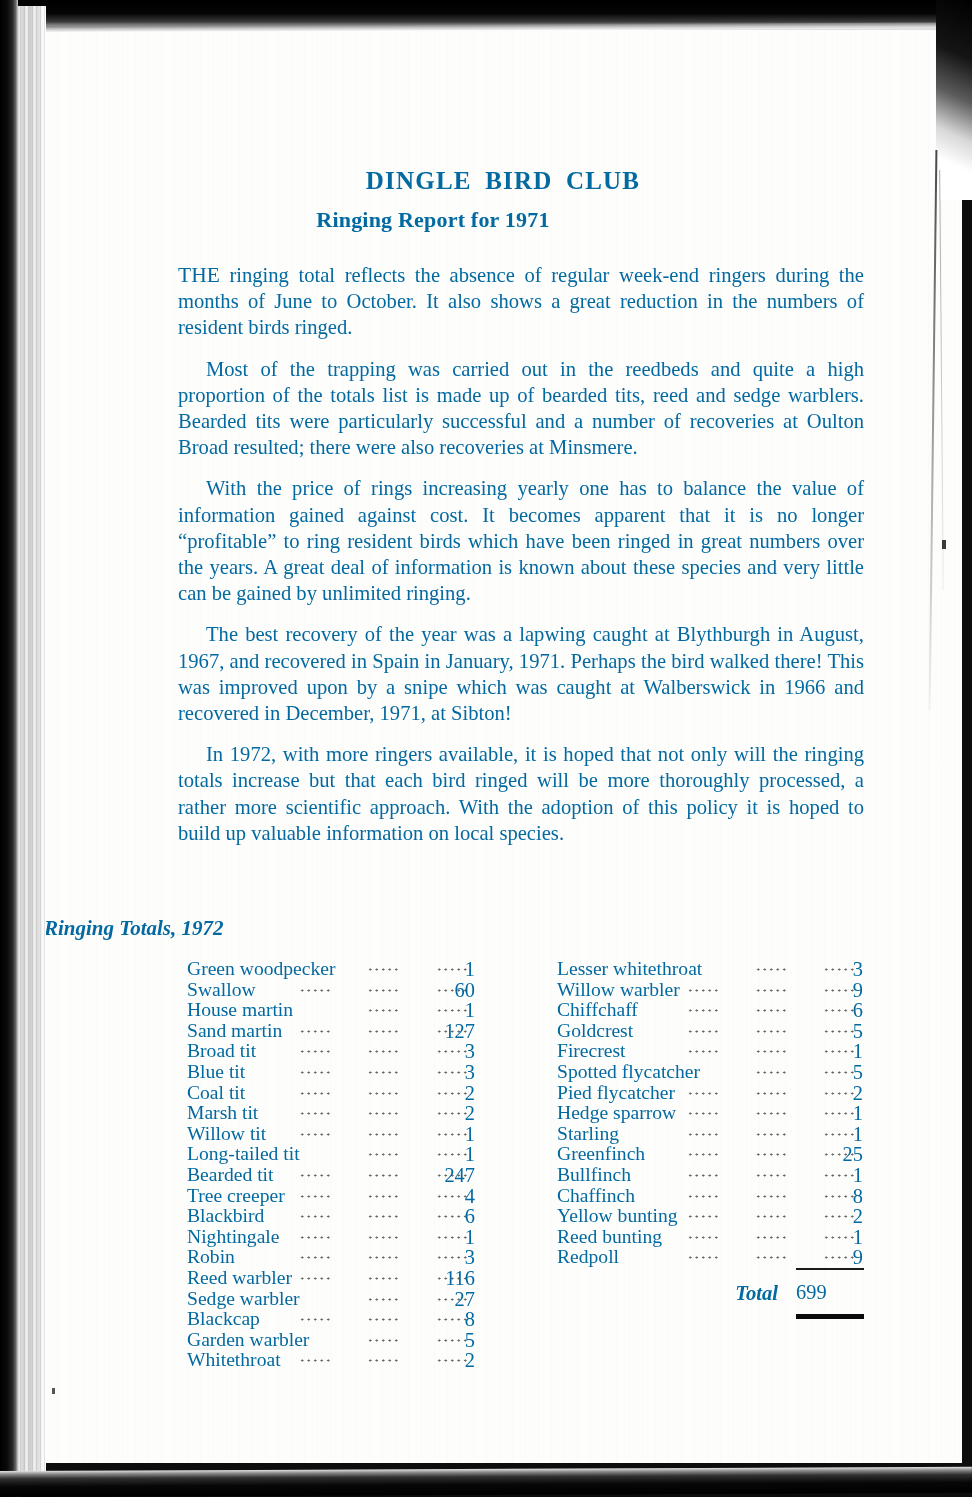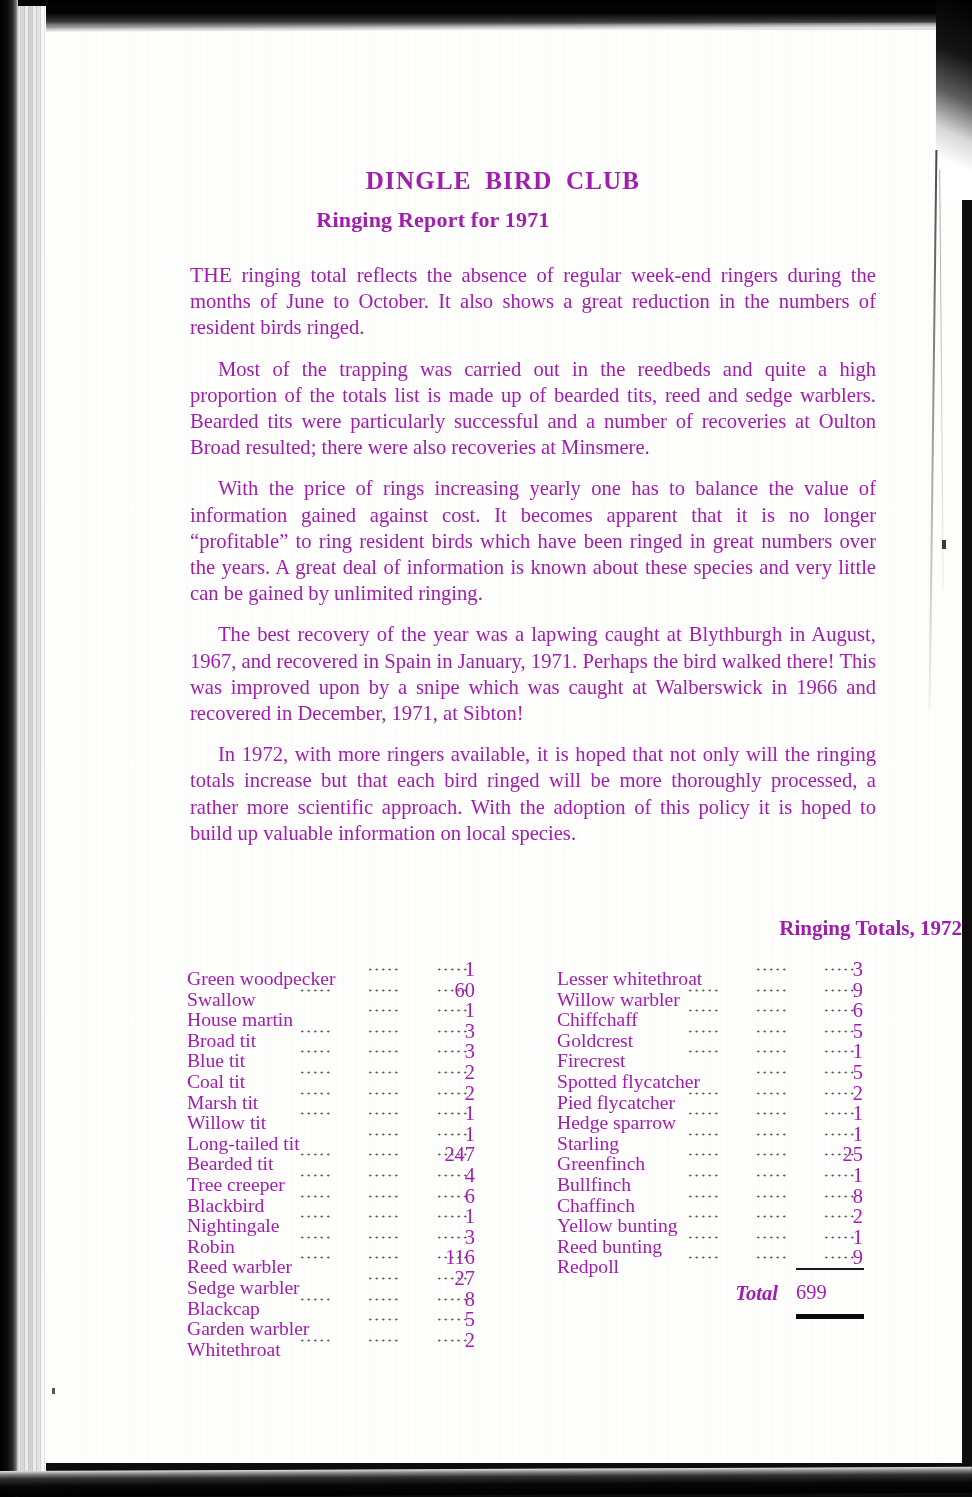--- a/index.html
+++ b/index.html
@@ -133,21 +133,21 @@
     left: 52px; top: 1388px;
     width: 3px; height: 6px;
     background: #555;
   }
 
   
   #content {
     position: absolute;
     left: 0; top: 0;
     width: 918px; height: 1441px;
-    color: #a21caf;
+    color: #0369a1;
   }
 
   .title {
     position: absolute;
     left: 0; top: 145px;
     width: 918px;
     text-align: center;
     font-size: 25px;
     font-weight: bold;
     letter-spacing: 1.2px;
@@ -181,23 +181,24 @@
   }
   .smallcaps {
     font-variant: small-caps;
     font-size: 21.5px;
   }
 
   .totals-heading {
     position: absolute;
     left: 0; top: 894px;
     width: 918px;
-    text-align: right;
+    text-align: left;
     font-size: 21px;
     font-weight: bold;
+    font-style: italic;
   }
 
   
   .col {
     position: absolute;
     top: 937px;
     font-size: 19.6px;
     line-height: 20.6px;
   }
   .col-left  { left: 143px;  width: 288px; }
@@ -206,21 +207,20 @@
   .trow {
     position: relative;
     height: 20.6px;
     white-space: nowrap;
     display: block;
   }
   .tname {
     position: absolute;
     left: 0;
     top: 0;
-    margin-top: 10px;
   }
   .tnum {
     position: absolute;
     right: 0;
     top: 0;
     text-align: right;
     font-size: 20.4px;
   }
   
   .lead {
@@ -281,21 +281,21 @@
 
   <div id="paper">
     <div id="paper-streaks"></div>
 
     <div id="content">
 
       <div class="title">DINGLE  BIRD  CLUB</div>
 
       <div class="subtitle">Ringing Report for 1971</div>
 
-      <div class="body-block" style="top:240px;margin-left:12px;">
+      <div class="body-block" style="top:240px;">
         <p class="first"><span class="smallcaps">THE</span><span> ringing total reflects the absence of regular week-end ringers during the months of June to October.   It also shows a great reduction in the numbers of resident birds ringed.</span></p>
         <p>Most of the trapping was carried out in the reedbeds and quite a high proportion of the totals list is made up of bearded tits, reed and sedge warblers.   Bearded tits were particularly successful and a number of recoveries at Oulton Broad resulted; there were also recoveries at Minsmere.</p>
         <p>With the price of rings increasing yearly one has to balance the value of information gained against cost.   It becomes apparent that it is no longer “profitable” to ring resident birds which have been ringed in great numbers over the years.   A great deal of information is known about these species and very little can be gained by unlimited ringing.</p>
         <p>The best recovery of the year was a lapwing caught at Blythburgh in August, 1967, and recovered in Spain in January, 1971.   Perhaps the bird walked there!   This was improved upon by a snipe which was caught at Walberswick in 1966 and recovered in December, 1971, at Sibton!</p>
         <p>In 1972, with more ringers available, it is hoped that not only will the ringing totals increase but that each bird ringed will be more thoroughly processed, a rather more scientific approach.   With the adoption of this policy it is hoped to build up valuable information on local species.</p>
       </div>
 
       <div class="totals-heading">Ringing Totals, 1972</div>
 
       <div class="col col-left" id="col-left">
@@ -310,20 +310,27 @@
             <span class="lead s1"></span>
             <span class="lead s2"></span>
             <span class="lead s3"></span>
             <span class="tnum">60</span>
           </div>
           <div class="trow">
             <span class="tname">House martin</span>
             <span class="lead s2"></span>
             <span class="lead s3"></span>
             <span class="tnum">1</span>
+          </div>
+          <div class="trow">
+            <span class="tname">Sand martin</span>
+            <span class="lead s1"></span>
+            <span class="lead s2"></span>
+            <span class="lead s3"></span>
+            <span class="tnum">127</span>
           </div>
           <div class="trow">
             <span class="tname">Broad tit</span>
             <span class="lead s1"></span>
             <span class="lead s2"></span>
             <span class="lead s3"></span>
             <span class="tnum">3</span>
           </div>
           <div class="trow">
             <span class="tname">Blue tit</span>

